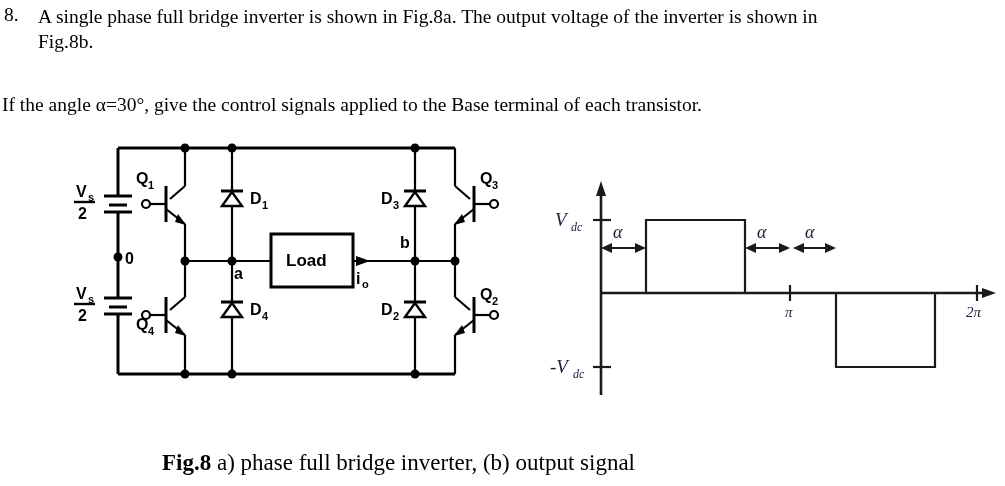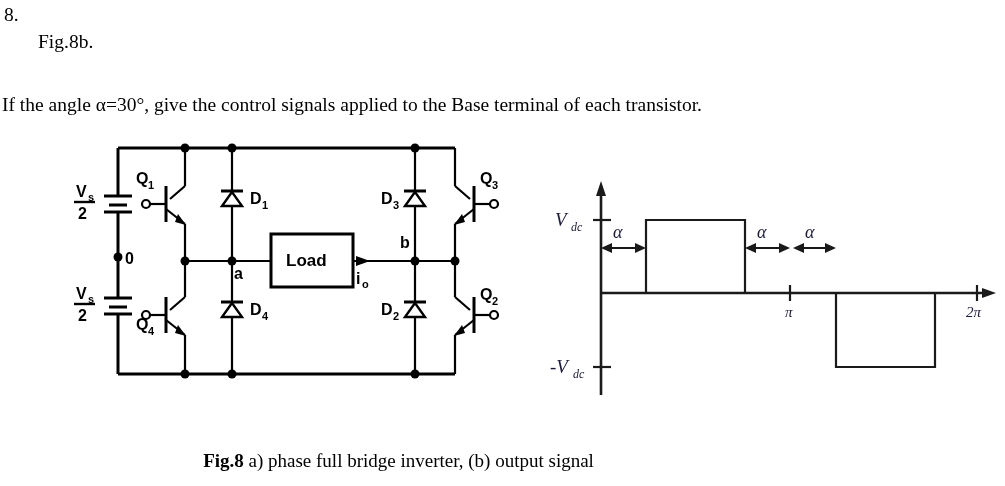--- a/index.html
+++ b/index.html
@@ -24,21 +24,21 @@
     font-size:19.5px; line-height:25px;
   }
   .q-line2 {
     position:absolute; left:2px; top:92px; width:1000px;
     font-size:19.5px; line-height:25px; white-space:nowrap;
   }
 
   
   .caption {
     position:absolute; left:0; top:450px; width:797px;
-    text-align:center; font-size:19px;
+    text-align:center; font-size:23px;
   }
   .caption b { font-weight:bold; }
 
   
   svg.figure { position:absolute; left:0; top:0; }
   .thickwire { stroke:#000; stroke-width:3; fill:none; }
   .thinwire { stroke:#000; stroke-width:2.2; fill:none; }
   .node { fill:#000; }
   .lbl { font-family:"Liberation Sans", sans-serif; font-weight:bold; font-size:16px; fill:#000; }
   .lbl-sub { font-family:"Liberation Sans", sans-serif; font-weight:bold; font-size:11px; fill:#000; }
@@ -51,21 +51,21 @@
   .wf-pi { font-family:"Liberation Serif", serif; font-style:italic; font-size:15px; fill:#1b1b3a; }
 </style>
 </head>
 <body>
 
 <div class="page">
 
   <div class="q-block">
     <span class="q-num">8.</span>
     <div class="q-body">
-      <br>
+      <span>A single phase full bridge inverter is shown in Fig.8a. The output voltage of the inverter is shown in</span><br>
       <span>Fig.8b.</span>
     </div>
     <div class="q-line2">If the angle α=30°, give the control signals applied to the Base terminal of each transistor.</div>
   </div>
 
   <svg class="figure" width="1005" height="486" viewBox="0 0 1005 486">
 
     <g>
 
       <path class="thickwire" d="M118,148 L455,148"></path>

